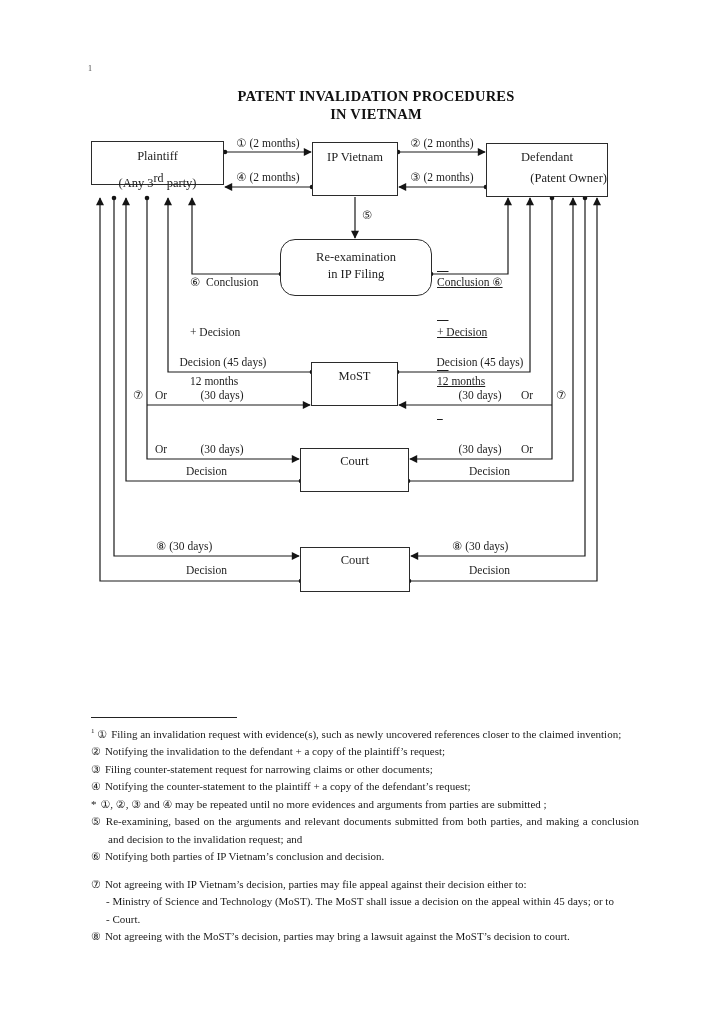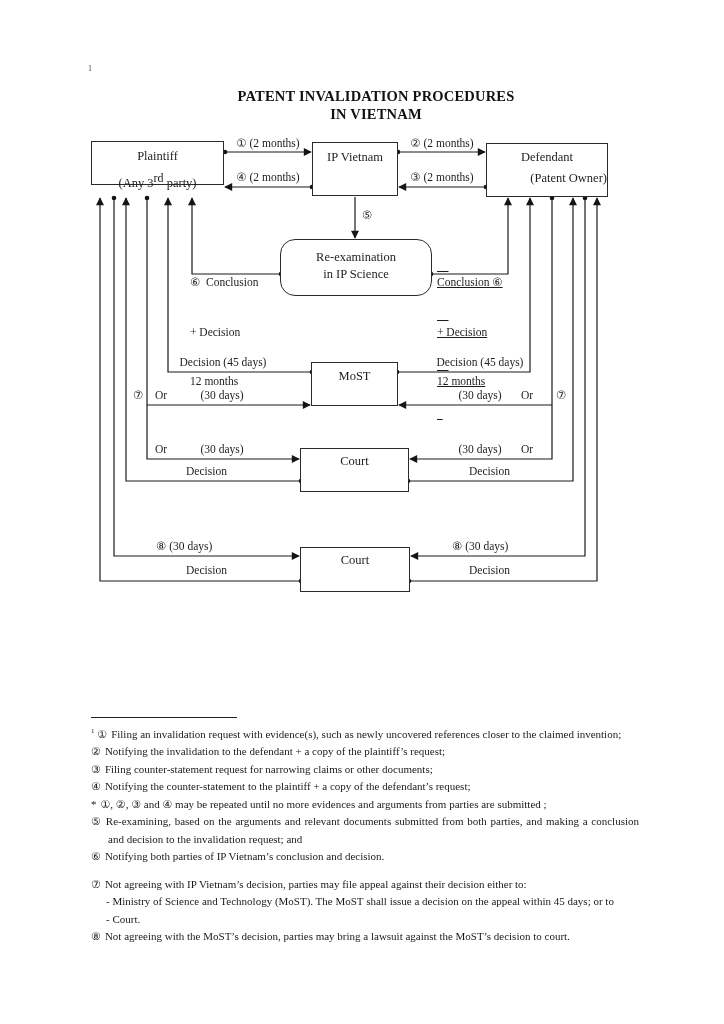--- a/index.html
+++ b/index.html
@@ -104,21 +104,21 @@
     <div class="l1">IP Vietnam</div>
   </div>
 
   <div class="node" style="left:486px;top:143px;width:122px;height:54px;">
     <div class="l1" style="margin-top:5px;">Defendant</div>
     <div class="l2" style="margin-top:5px;text-align:right;">(Patent Owner)</div>
   </div>
 
   <div class="node round" style="left:280px;top:239px;width:152px;height:57px;">
     <div class="l1" style="margin-top:9px;">Re-examination</div>
-    <div class="l2" style="margin-top:1px;">in IP Science</div>
+    <div class="l2" style="margin-top:1px;">in IP Filing</div>
   </div>
 
   <div class="node" style="left:311px;top:362px;width:87px;height:44px;">
     <div class="l1" style="margin-top:5px;">MoST</div>
   </div>
 
   <div class="node" style="left:300px;top:448px;width:109px;height:44px;">
     <div class="l1" style="margin-top:4px;">Court</div>
   </div>
 

